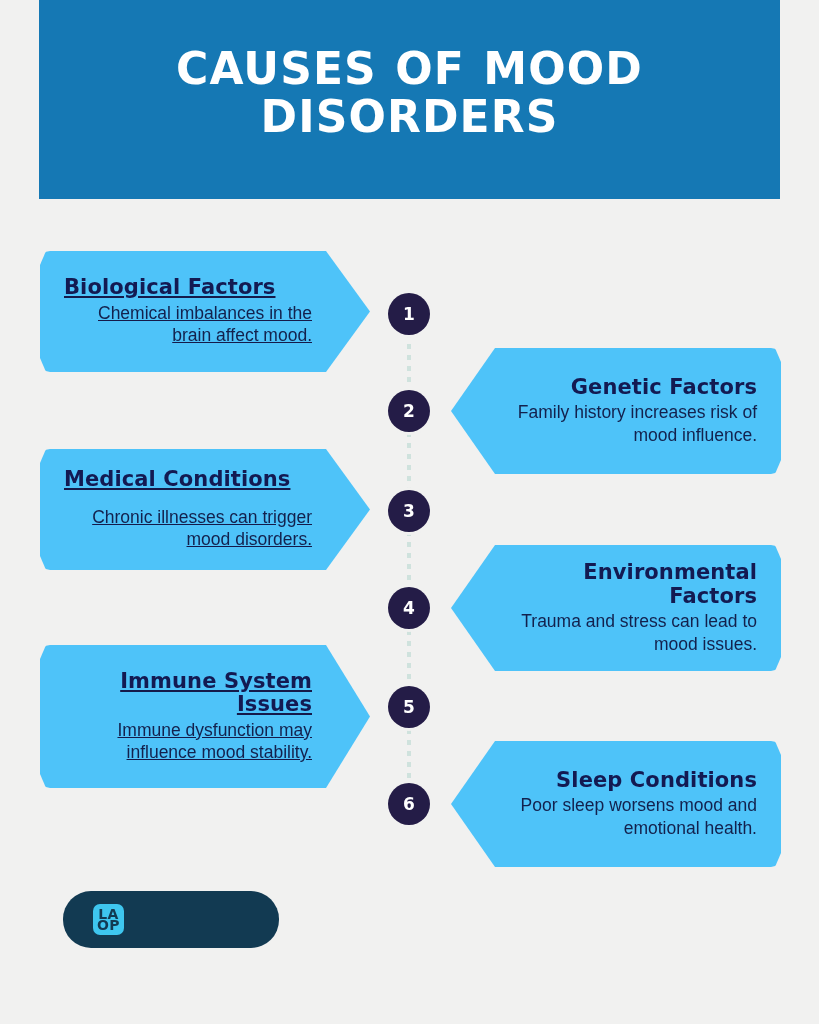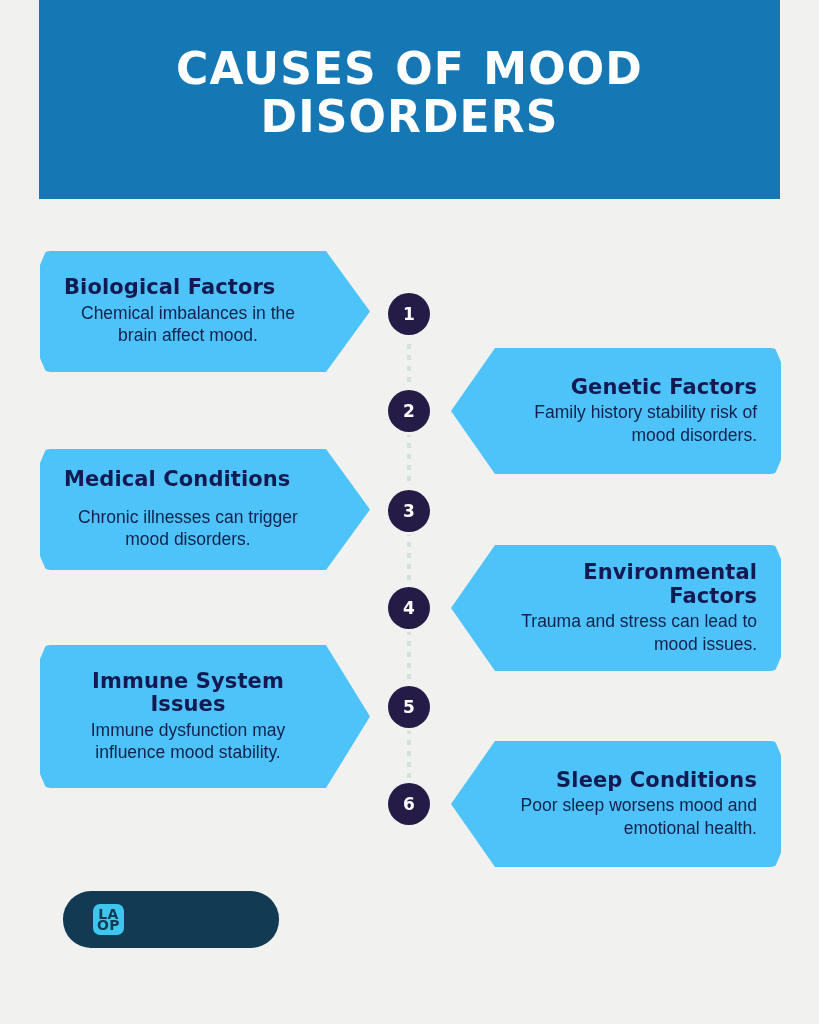--- a/index.html
+++ b/index.html
@@ -89,22 +89,23 @@
     justify-content: center;
   }
 
   .card-left {
     left: 40px;
     width: 330px;
     padding: 14px 58px 14px 24px;
     clip-path: polygon(0 14px, 0 calc(100% - 14px), 6px 100%, calc(100% - 44px) 100%,
                        100% 50%, calc(100% - 44px) 0, 6px 0);
     border-radius: 10px 0 0 10px;
-    text-align: center;
+    text-align: right;
     align-items: flex-start;
+    text-decoration: underline;
   }
 
   .card-right {
     left: 451px;
     width: 330px;
     padding: 14px 24px 14px 58px;
     clip-path: polygon(0 50%, 44px 0, calc(100% - 6px) 0, 100% 14px,
                        100% calc(100% - 14px), calc(100% - 6px) 100%, 44px 100%);
     border-radius: 0 10px 10px 0;
     text-align: right;
@@ -199,21 +200,21 @@
   <div class="card card-left" style="top:251px;height:121px;">
     <div class="card-title">Biological Factors</div>
     <div class="card-body">Chemical imbalances in the brain affect mood.</div>
   </div>
   <div class="step-circle" style="top:293px;">
     <span>1</span>
   </div>
 
   <div class="card card-right" style="top:348px;height:126px;text-align:right;">
     <div class="card-title">Genetic Factors</div>
-    <div class="card-body">Family history stability risk of mood disorders.</div>
+    <div class="card-body">Family history increases risk of mood influence.</div>
   </div>
   <div class="step-circle" style="top:390px;">
     <span>2</span>
   </div>
 
   <div class="card card-left" style="top:449px;height:121px;gap:12px;">
     <div class="card-title">Medical Conditions</div>
     <div class="card-body">Chronic illnesses can trigger mood disorders.</div>
   </div>
   <div class="step-circle" style="top:490px;">

